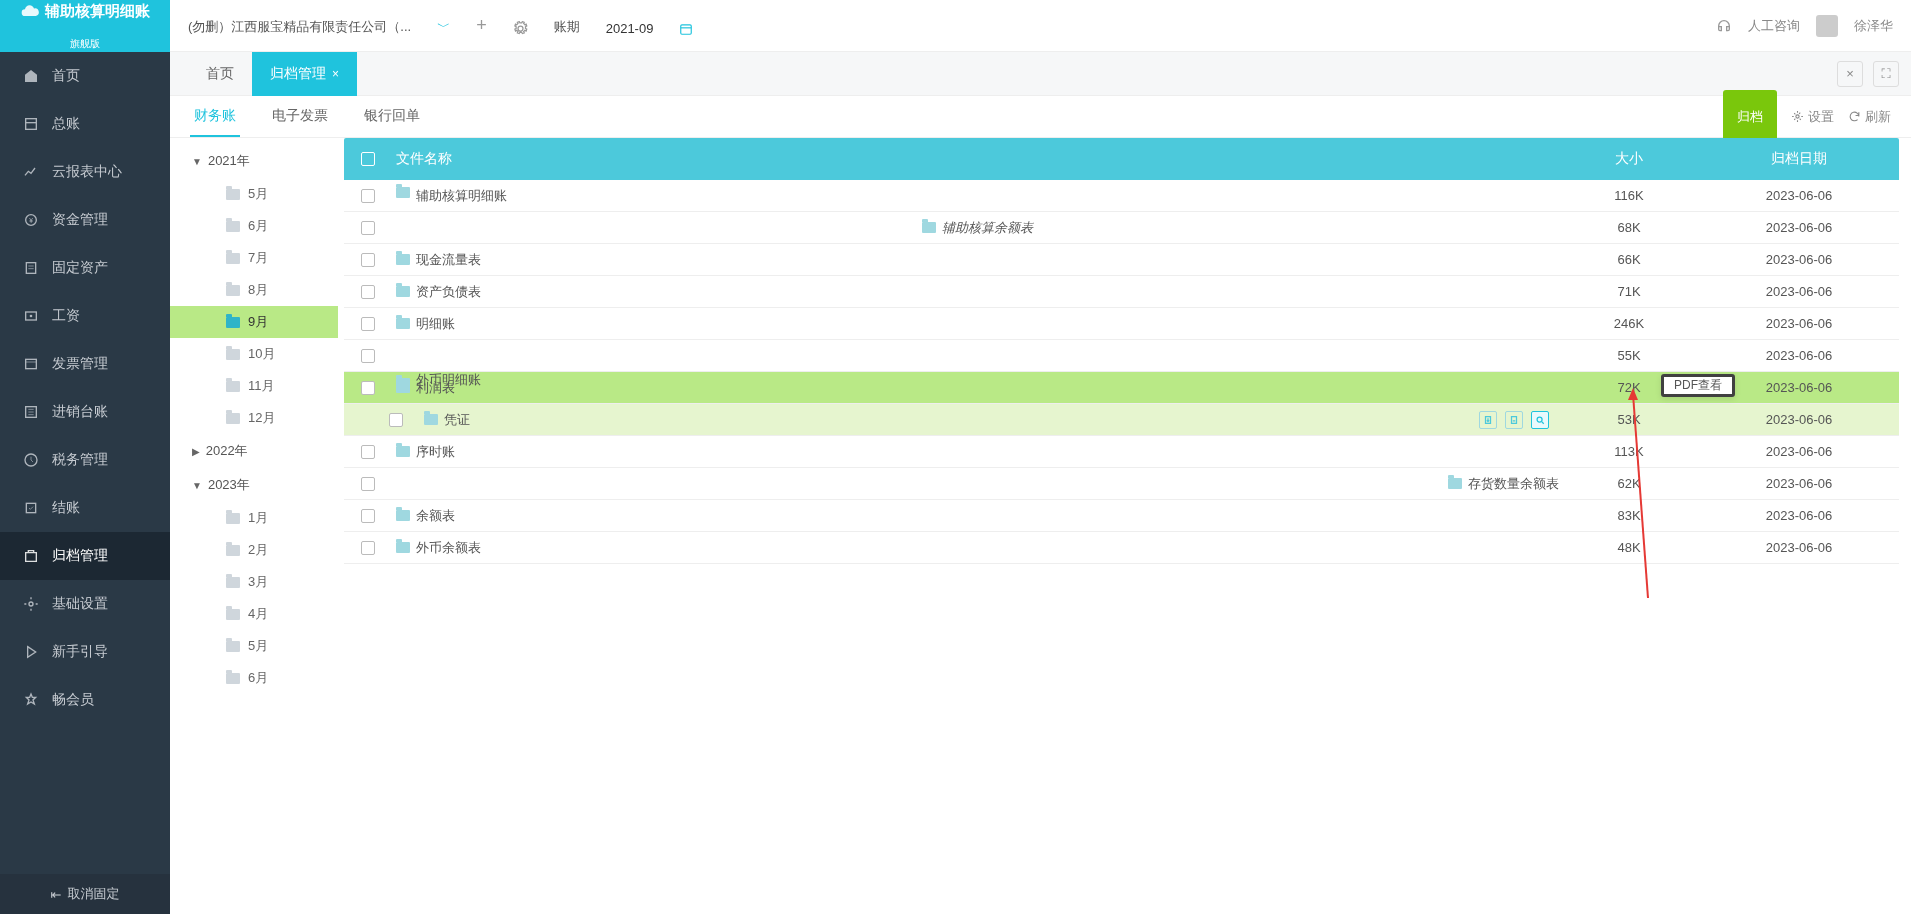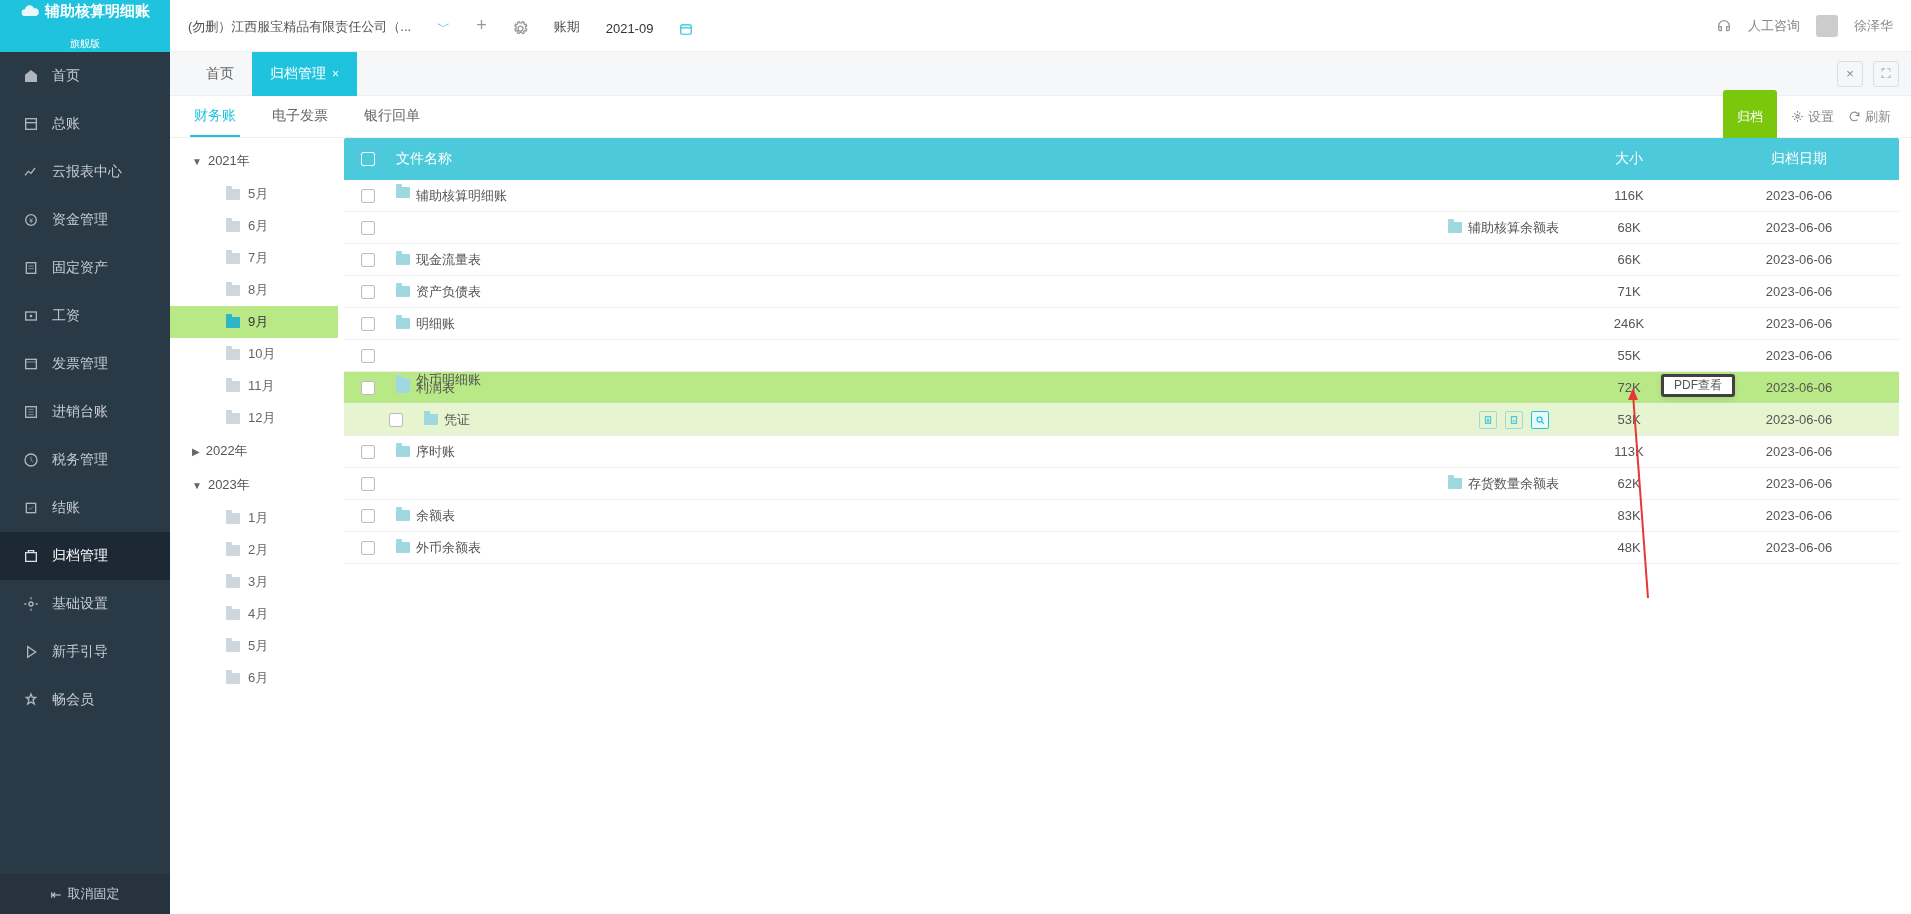--- a/index.html
+++ b/index.html
@@ -398,21 +398,21 @@
                   <span>辅助核算明细账</span>
                 </div>
               </div>
               <div class="col-size">116K</div>
               <div class="col-date">2023-06-06</div>
             </div>
             <div class="trow">
               <div class="col-cb">
                 <div class="cb"></div>
               </div>
-              <div class="col-name" style="justify-content:flex-end;">
+              <div class="col-name" style="justify-content:center;font-style:italic;">
                 <div style="display:flex;align-items:center;">
                   <span class="file-icon"></span>
                   <span>辅助核算余额表</span>
                 </div>
               </div>
               <div class="col-size">68K</div>
               <div class="col-date">2023-06-06</div>
             </div>
             <div class="trow">
               <div class="col-cb">

